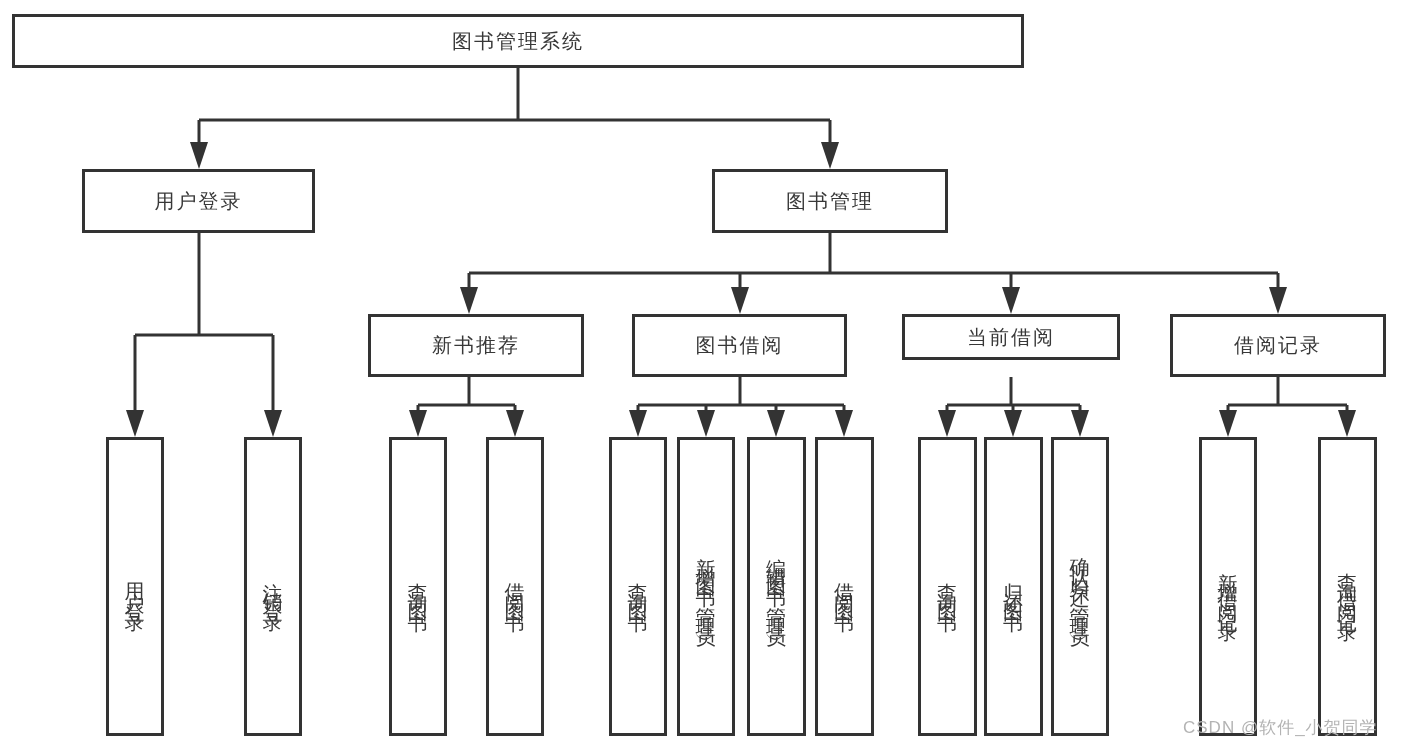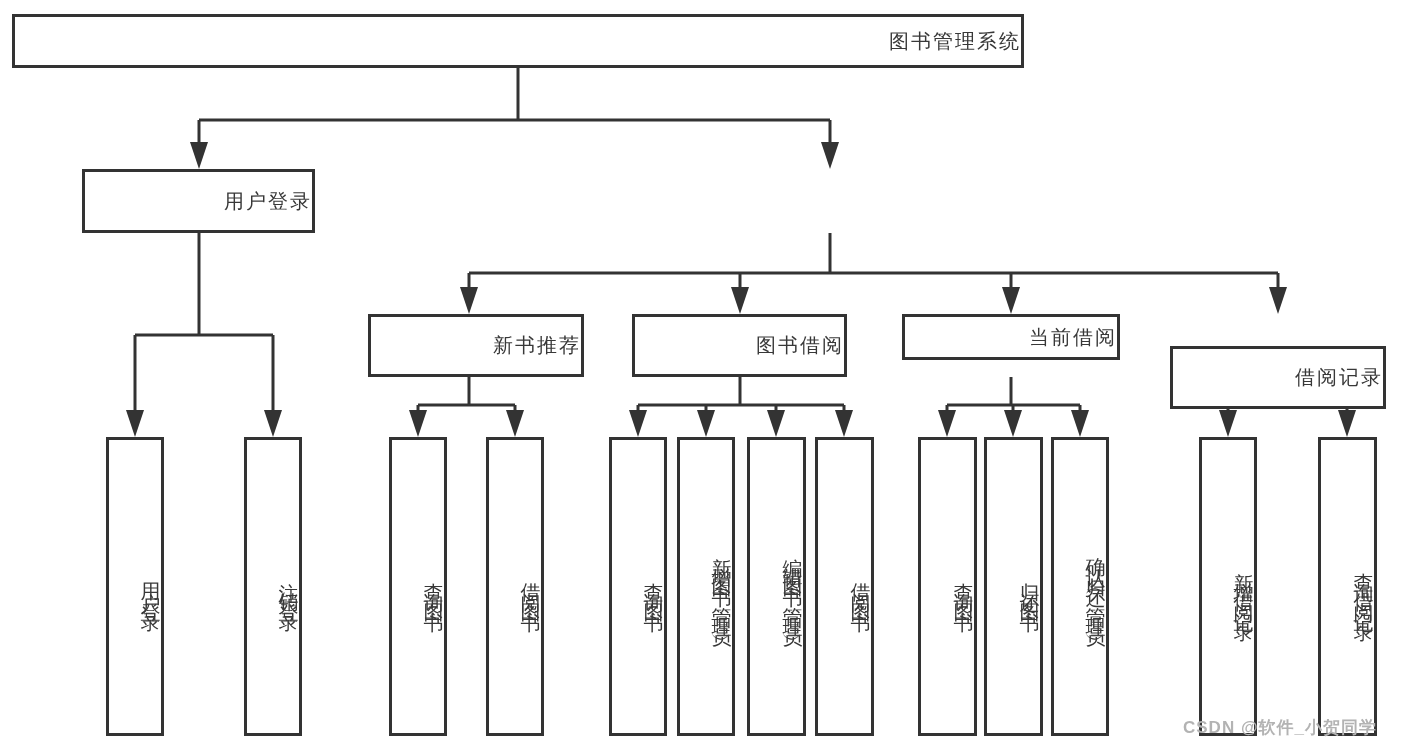--- a/index.html
+++ b/index.html
@@ -23,21 +23,21 @@
     width: 1405px; height: 747px;
   }
   .box {
     position: absolute;
     box-sizing: border-box;
     border: 3px solid var(--line);
     background: #ffffff;
     color: var(--text);
     display: flex;
     align-items: center;
-    justify-content: flex-end;
+    justify-content: center;
   }
   .box.h span {
     font-size: 20px;
     letter-spacing: 2px;
     white-space: nowrap;
   }
   .box.v span {
     writing-mode: vertical-rl;
     text-orientation: mixed;
     font-size: 20px;
@@ -47,21 +47,20 @@
   }
   .watermark {
     position: absolute;
     left: 1183px;
     top: 716px;
     font-size: 17px;
     letter-spacing: 1px;
     color: var(--wm);
     z-index: 5;
     white-space: nowrap;
-    font-weight: bold;
   }
 </style>
 </head>
 <body>
 
 <div class="stage">
 
   <svg class="connectors" id="connector-svg" viewBox="0 0 1405 747" xmlns="http://www.w3.org/2000/svg">
       <line x1="518" y1="68" x2="518" y2="120" stroke="#333333" stroke-width="3"></line>
       <line x1="199" y1="120" x2="830" y2="120" stroke="#333333" stroke-width="3"></line>
@@ -117,31 +116,34 @@
       <polygon points="1347,437 1338,410 1356,410" fill="#333333"></polygon>
     </svg>
 
   <div class="box h" style="left:12px; top:14px; width:1012px; height:54px;">
     <span>图书管理系统</span>
   </div>
 
   <div class="box h" style="left:82px; top:169px; width:233px; height:64px;">
     <span>用户登录</span>
   </div>
+  <div class="box h" style="left:712px; top:169px; width:236px; height:64px;">
+    <span>图书管理</span>
+  </div>
 
   <div class="box h" style="left:361px; top:314px; width:216px; height:63px;margin-left:7px;">
     <span>新书推荐</span>
   </div>
   <div class="box h" style="left:632px; top:314px; width:215px; height:63px;">
     <span>图书借阅</span>
   </div>
   <div class="box h" style="left:902px; top:314px; width:218px; height:46px;">
     <span>当前借阅</span>
   </div>
-  <div class="box h" style="left:1170px; top:314px; width:216px; height:63px;margin-top:32px;">
+  <div class="box h" style="left:1170px; top:314px; width:216px; height:63px;">
     <span>借阅记录</span>
   </div>
 
   <div class="box v" style="left:106px; top:437px; width:58px; height:299px;">
     <span>用户登录</span>
   </div>
   <div class="box v" style="left:244px; top:437px; width:58px; height:299px;">
     <span>注销登录</span>
   </div>
 

